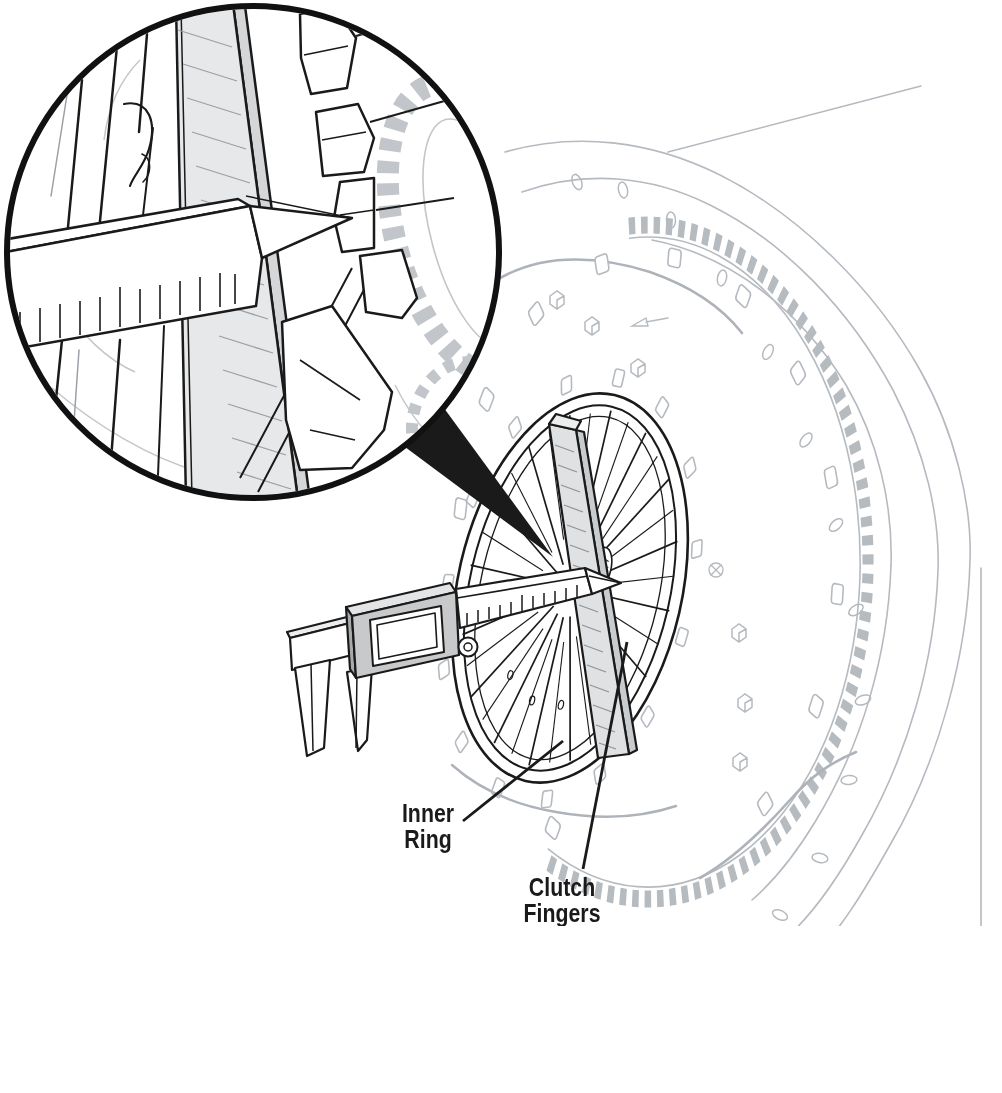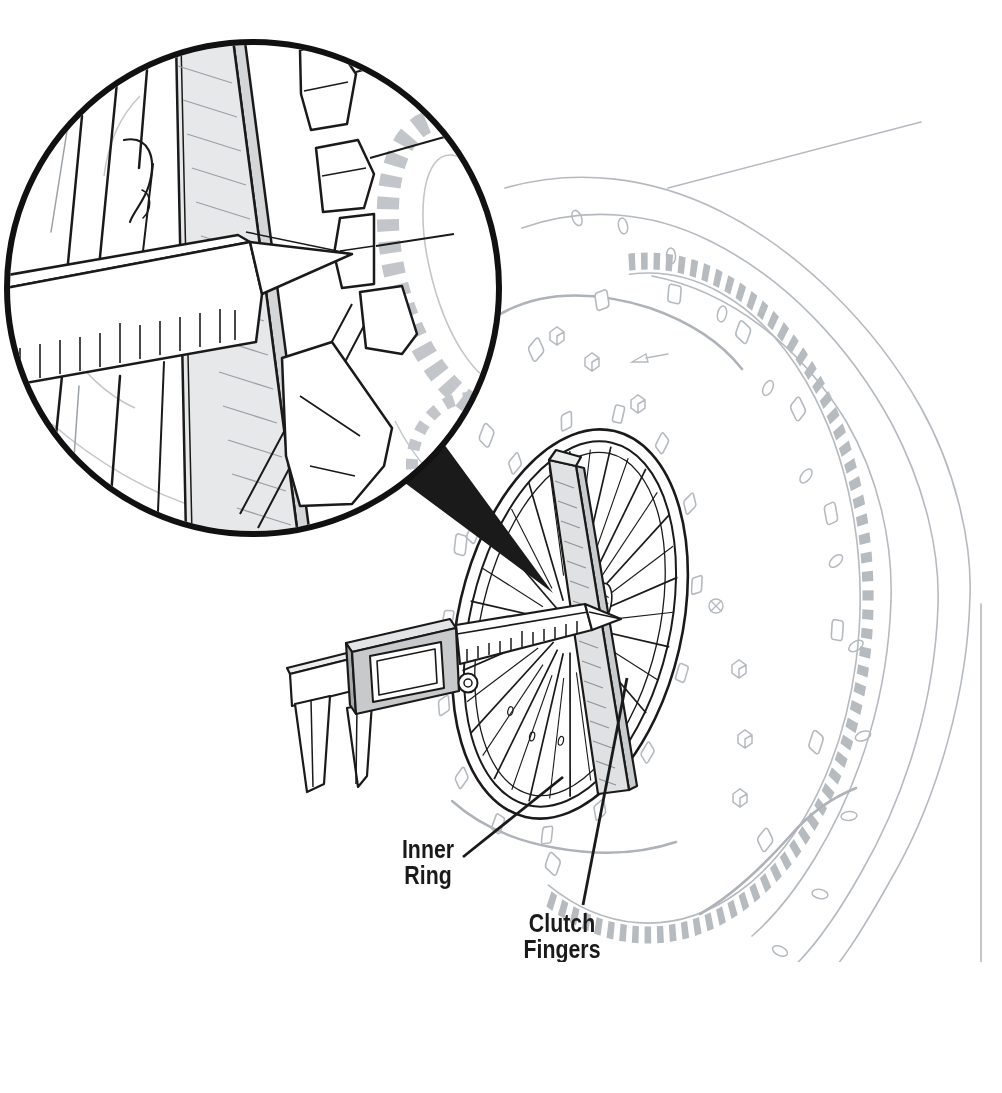--- a/index.html
+++ b/index.html
@@ -1,17 +1,17 @@
 <!DOCTYPE html>
 <html><head>
 <meta charset="utf-8">
 <style>
   html,body{margin:0;padding:0;background:#ffffff;}
   .stage{position:relative;width:1002px;height:926px;background:#fff;overflow:hidden;
-         font-family:"Liberation Sans", sans-serif;margin-top:36px;}
+         font-family:"Liberation Sans", sans-serif;}
   svg{display:block}
   .lbl{font-family:"Liberation Sans", sans-serif;font-weight:bold;font-size:26px;fill:#1a1a1a;}
 </style>
 </head>
 <body>
 
 <div class="stage">
 <svg width="1002" height="1093" viewBox="0 0 1002 1093">
   <defs>
     <clipPath id="insetClip">

